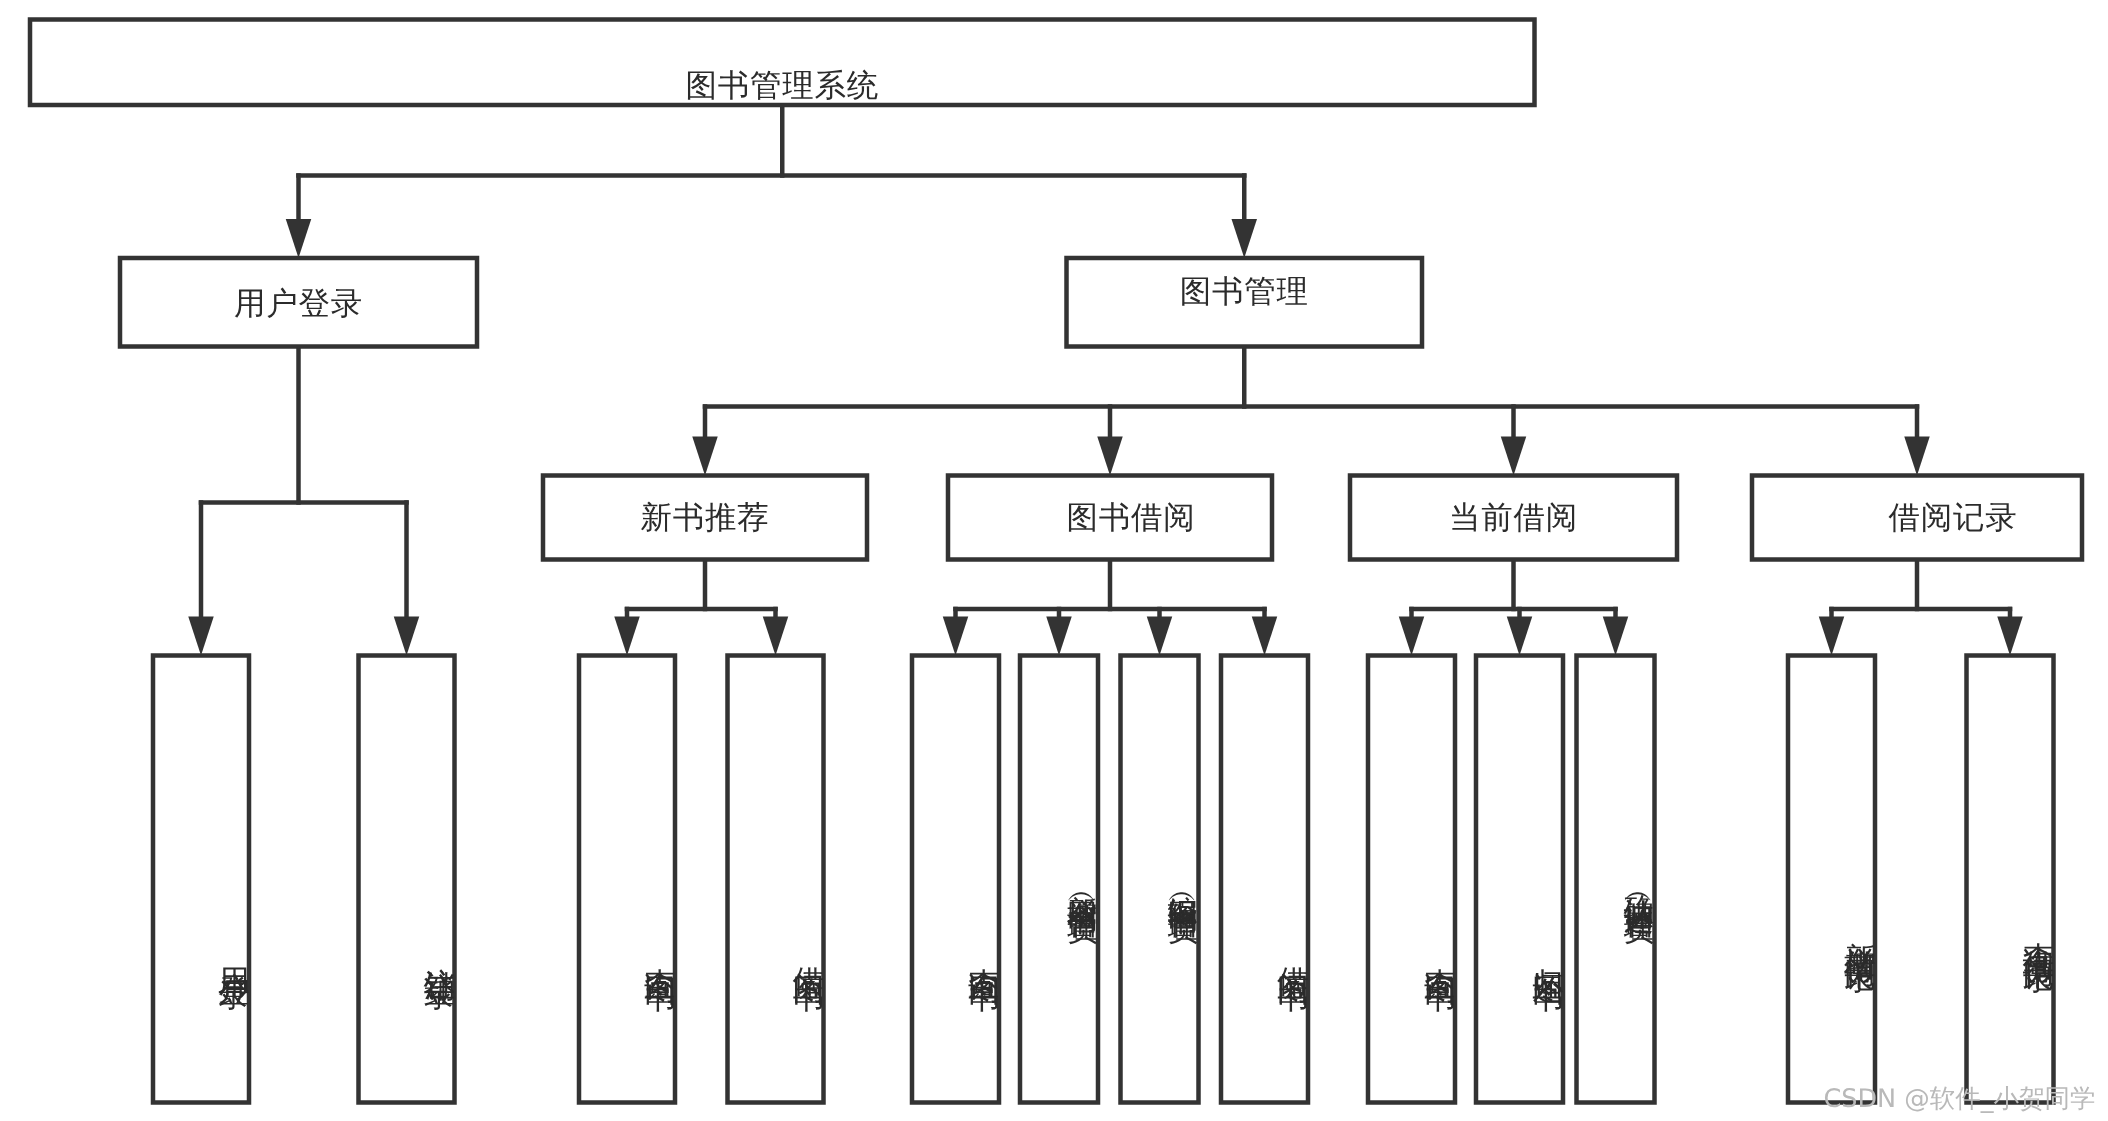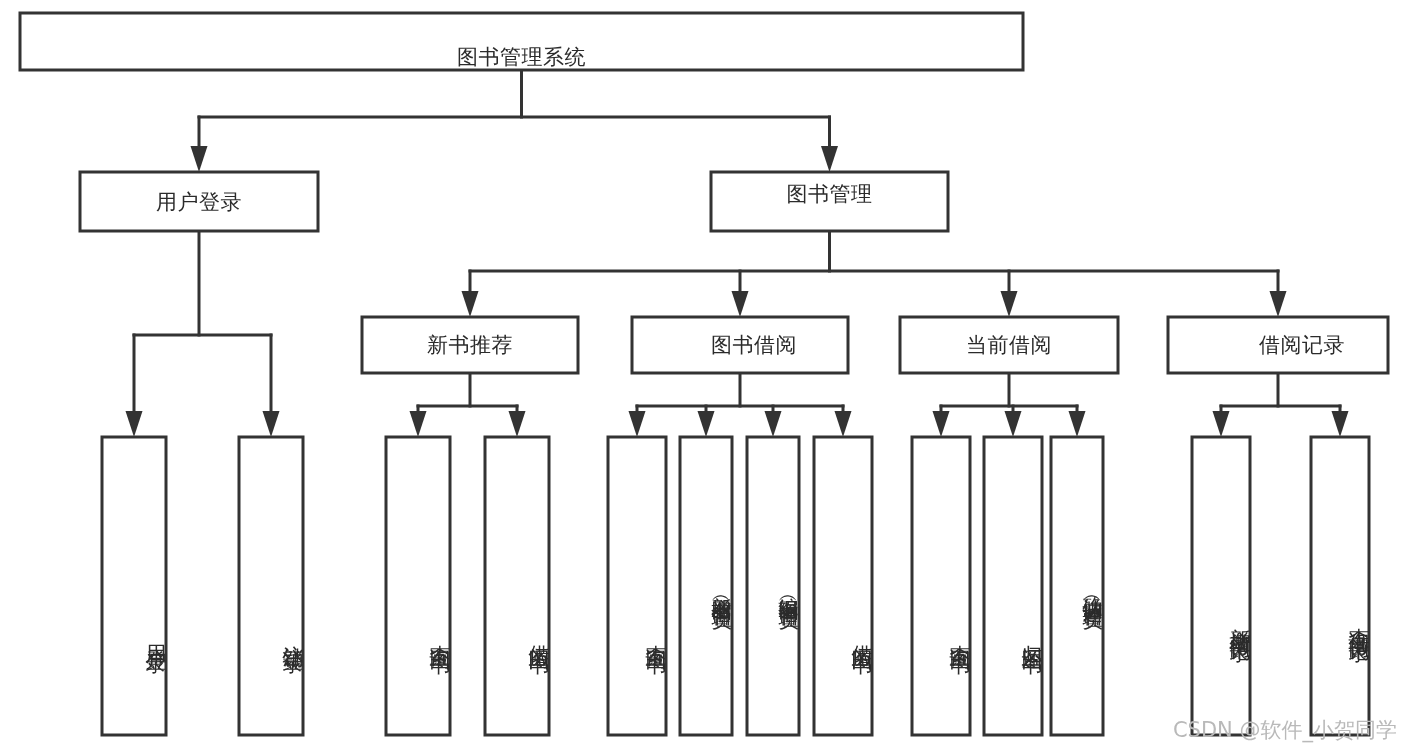--- a/index.html
+++ b/index.html
@@ -62,21 +62,21 @@
     writing-mode: vertical-rl;
     text-orientation: upright;
     letter-spacing: 3px;
     line-height: 1;
     pointer-events: none;
   }
   .watermark {
     position: absolute;
     right: 8px;
     bottom: 3px;
-    font-size: 21px;
+    font-size: 17px;
     color: #b9b9b9;
     white-space: nowrap;
     pointer-events: none;
   }
 </style>
 </head>
 <body>
 
 <div id="diagram-root">
   <svg id="flow" viewBox="0 0 1405 747">

